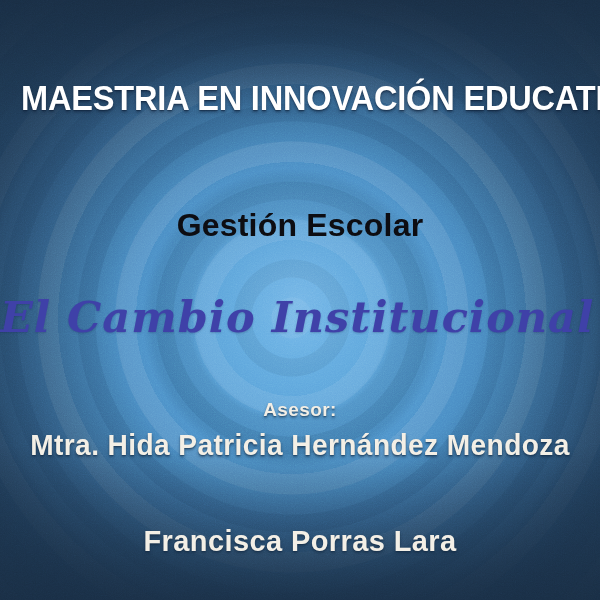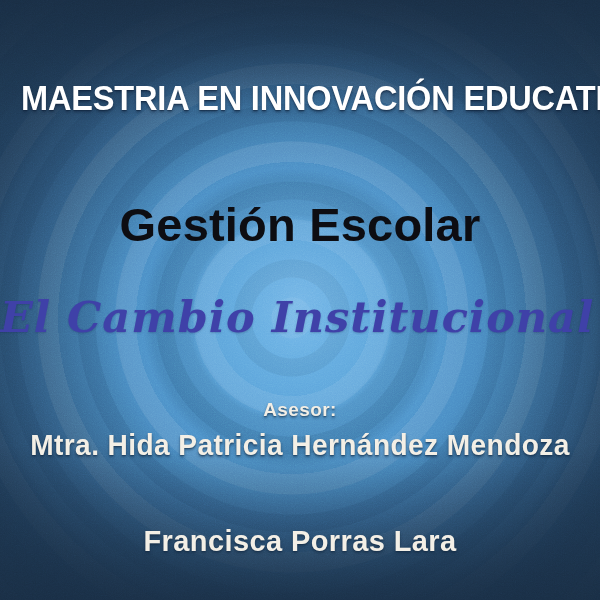--- a/index.html
+++ b/index.html
@@ -129,21 +129,21 @@
       0 2px 3px rgba(12,30,52,0.55),
       0 1px 0 rgba(12,30,52,0.35);
   }
 
   
   #subtitle {
     position: absolute;
     top: 203px;
     left: 0;
     width: 600px;
-    font-size: 47px;
+    font-size: 32px;
     line-height: 44px;
     font-weight: 700;
     color: #0d0d12;
     letter-spacing: 0.2px;
   }
 
   
   #script-title {
     position: absolute;
     top: 290px;

